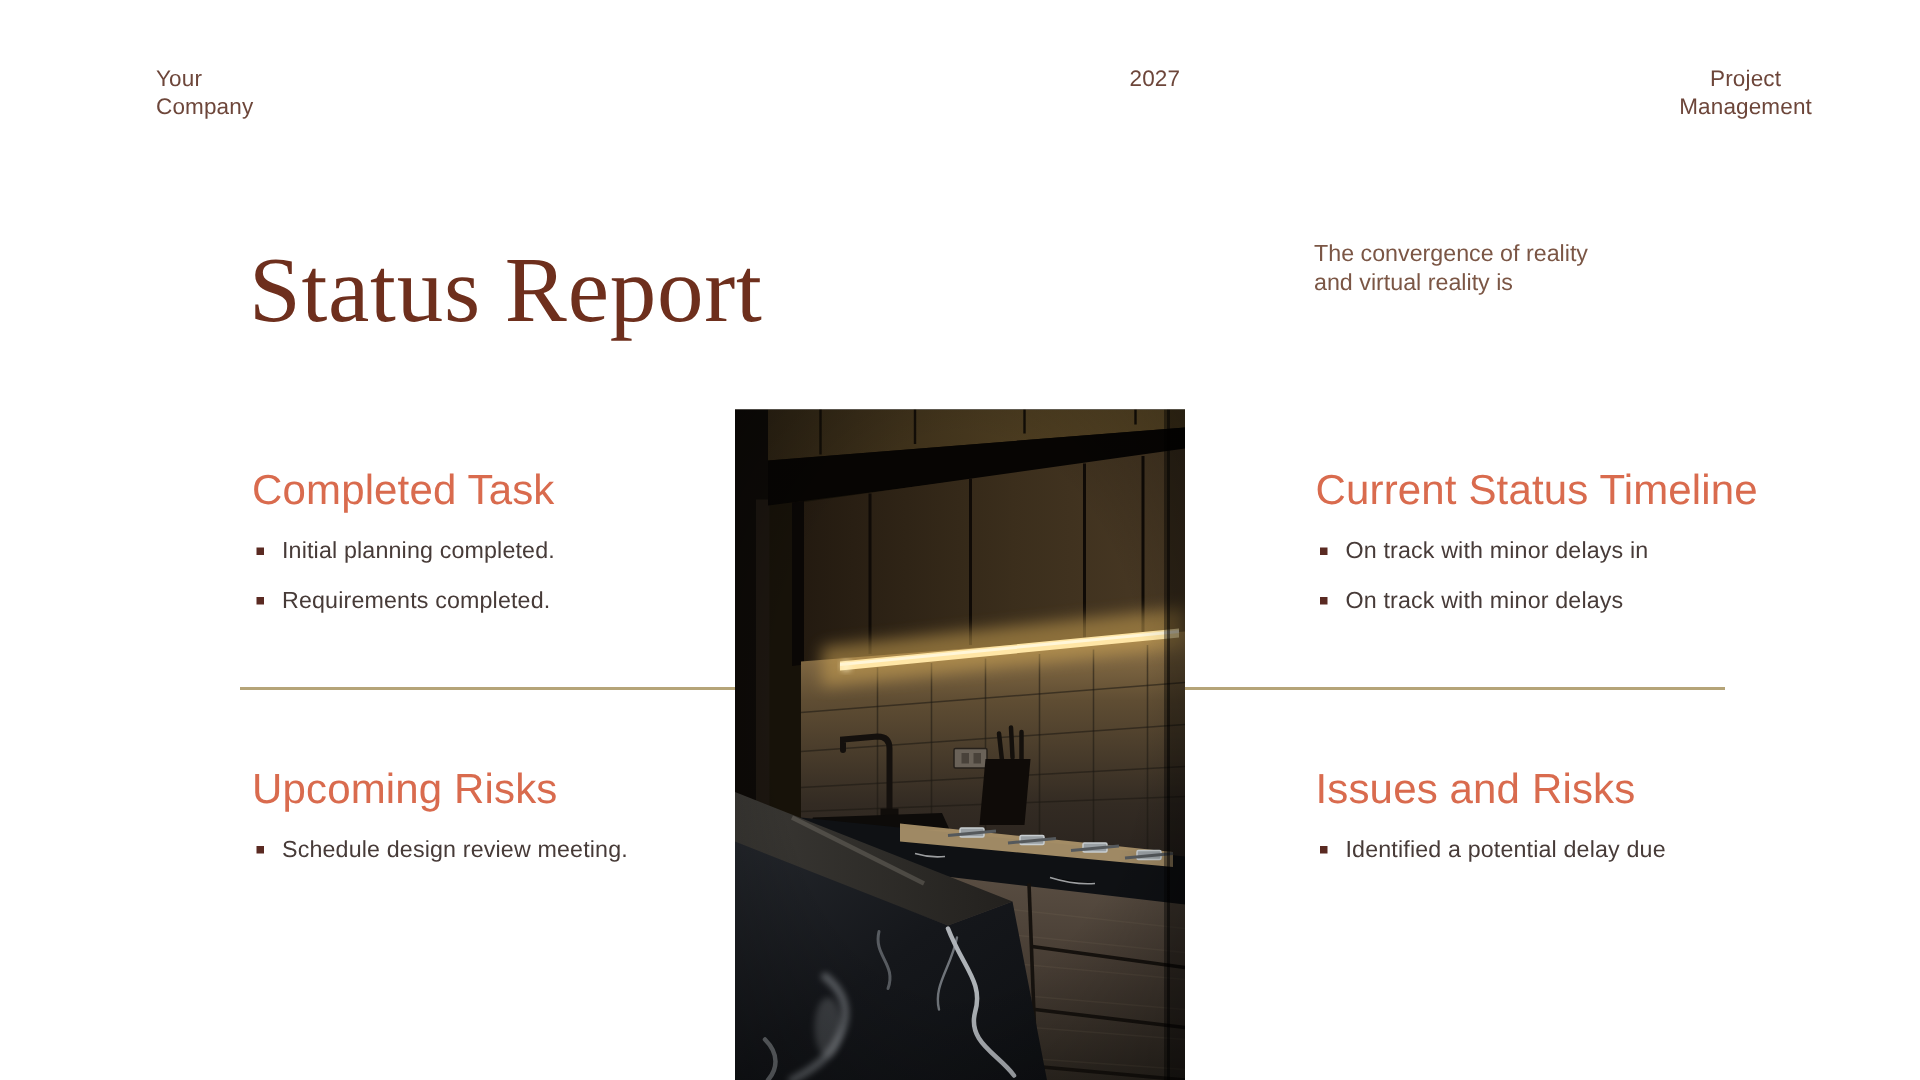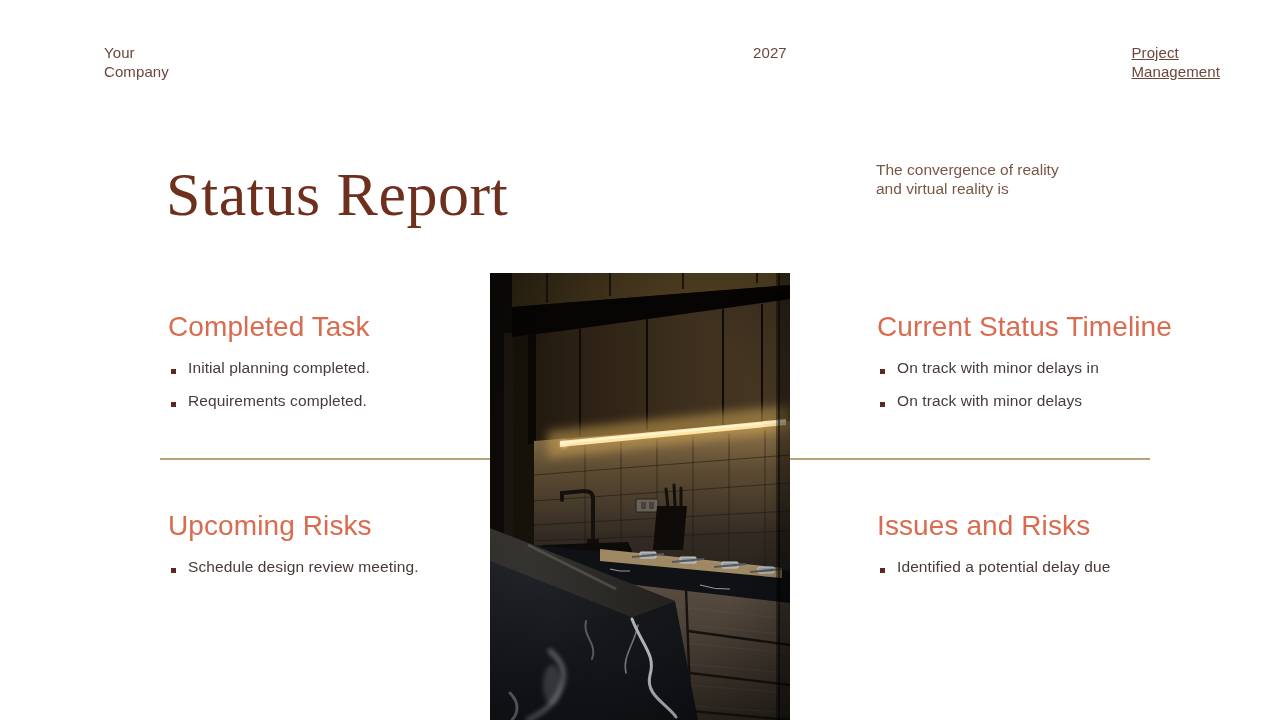--- a/index.html
+++ b/index.html
@@ -6,36 +6,36 @@
   .slide{
     position:relative;width:1280px;height:720px;background:#ffffff;
     font-family:"Liberation Sans", sans-serif;overflow:hidden;margin:0 auto;padding-left:40px;
   }
   .meta{
     position:absolute;top:43px;font-size:15px;line-height:19px;
     color:#6d463a;white-space:pre-line;letter-spacing:.1px;
   }
   .meta.company{left:104px;text-align:left;}
   .meta.year{left:753px;}
-  .meta.project{right:100px;text-align:left;text-decoration:underline;}
+  .meta.project{right:112px;text-align:center;}
   .title{
     position:absolute;left:166px;top:120px;
     font-family:"Liberation Serif", serif;font-size:62px;line-height:1.05;
     color:#6e2f1d;letter-spacing:.5px;font-weight:400;
   }
   .subtitle{
     position:absolute;left:876px;top:160px;width:230px;
     font-size:15.5px;line-height:19px;color:#7b5645;white-space:pre-line;
   }
   .section{position:absolute;}
   .section h3{
     margin:0 0 17px 0;font-size:28px;line-height:29px;font-weight:500;
     color:#d96b4e;letter-spacing:.1px;
   }
-  .bullet{display:flex;align-items:center;margin-bottom:14px;}
+  .bullet{display:flex;align-items:flex-start;margin-bottom:14px;}
   .bullet .sq{
     width:5px;height:5px;background:#5a2a22;margin:7px 12px 0 3px;flex:none;
   }
   .bullet .tx{font-size:15.5px;line-height:19px;color:#473b38;letter-spacing:.1px;}
   #sec-completed{left:168px;top:312px;width:320px;}
   #sec-status{left:877px;top:312px;width:300px;}
   #sec-upcoming{left:168px;top:511px;width:320px;}
   #sec-issues{left:877px;top:511px;width:300px;}
   .divider{
     position:absolute;left:160px;top:458px;width:990px;height:2px;

